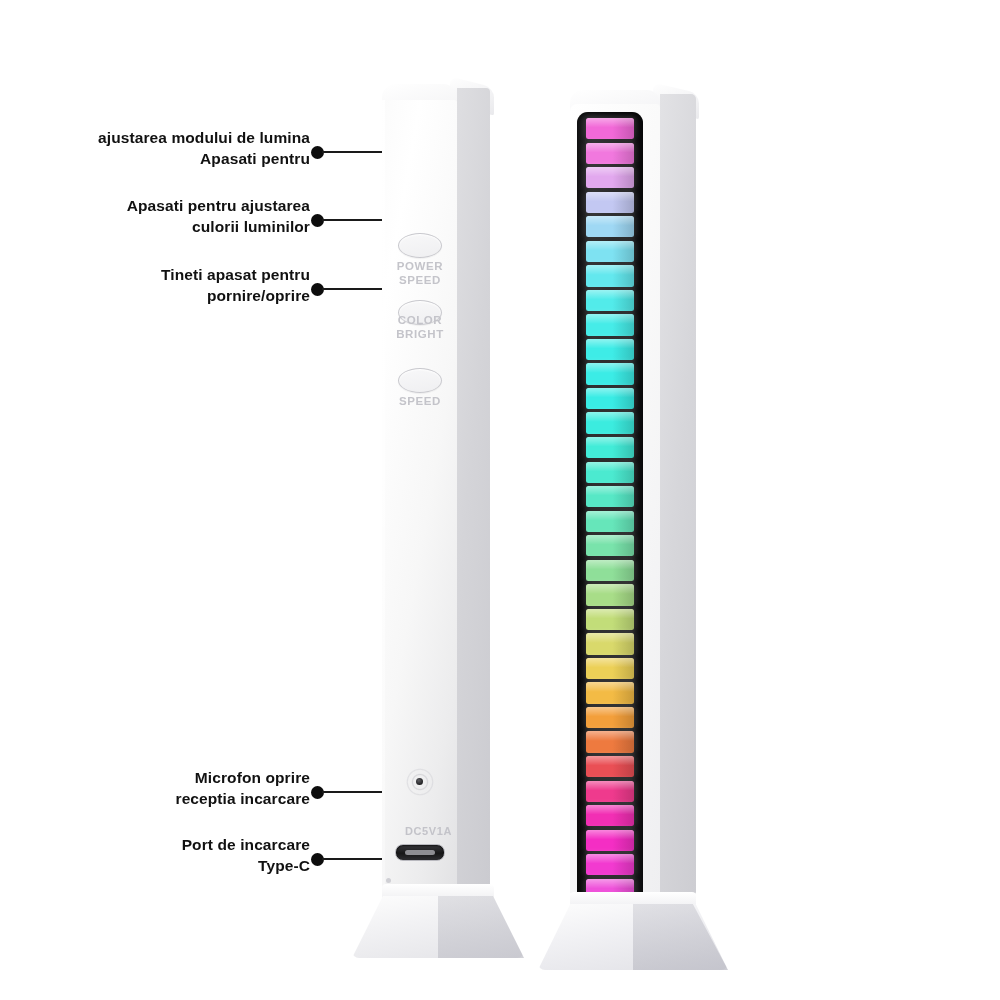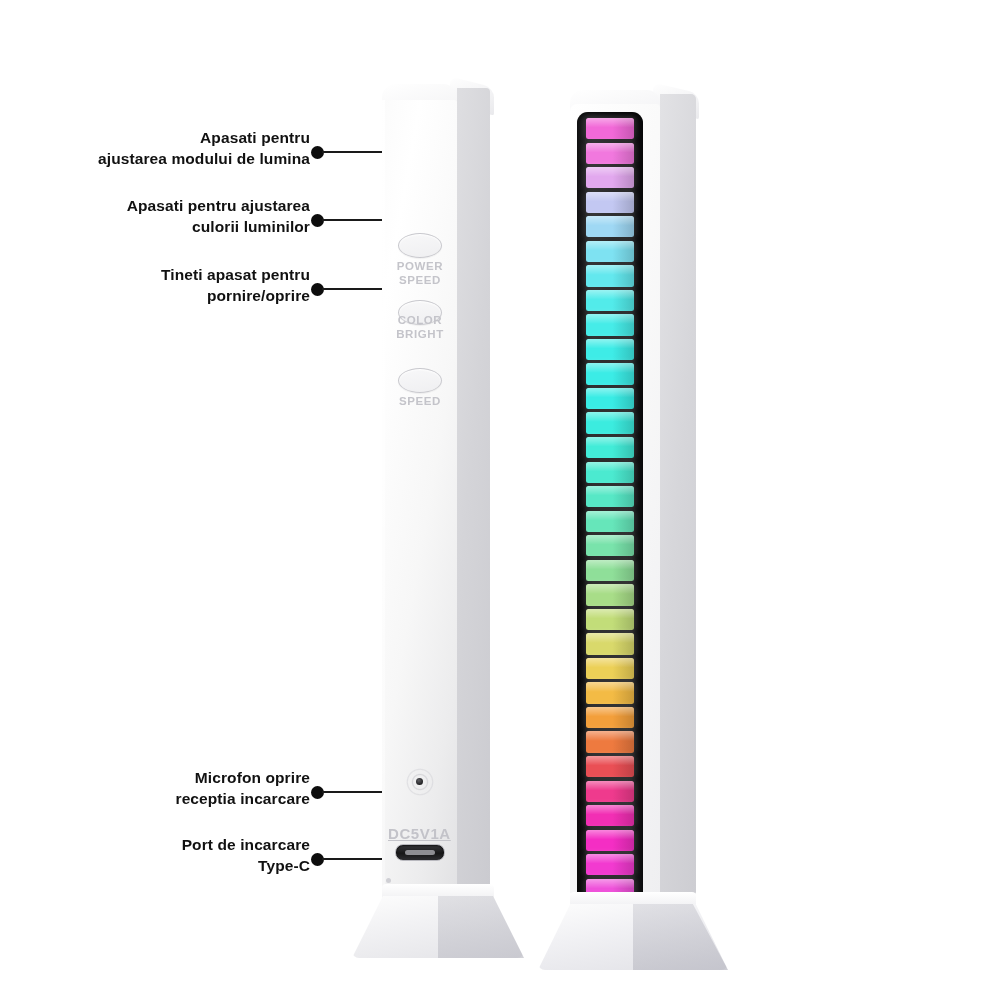--- a/index.html
+++ b/index.html
@@ -119,26 +119,25 @@
     position: absolute;
     left: 76px; top: 700px;
     width: 7px; height: 7px;
     border-radius: 50%;
     background: radial-gradient(circle at 40% 35%, #5e5e62, #1d1d1f 75%);
   }
   .dc-label {
     position: absolute;
     left: 48px; top: 747px;
     width: 64px;
-    text-align: left;
-    font-size: 15px;
+    text-align: right;
+    font-size: 11px;
     font-weight: bold;
     color: #c3c3c9;
     letter-spacing: 0.6px;
-    text-decoration: underline;
   }
   .usb-c {
     position: absolute;
     left: 55px; top: 766px;
     width: 48px; height: 15px;
     border-radius: 8px;
     background: linear-gradient(180deg, #3a3a3d 0%, #171718 55%, #2e2e31 100%);
     border: 1.4px solid #b9b9bf;
     box-shadow: inset 0 1px 2px rgba(0,0,0,.7);
   }
@@ -280,22 +279,22 @@
     background: linear-gradient(170deg, rgba(203,203,210,.5) 0%, rgba(186,186,195,.72) 100%);
     clip-path: polygon(0% 0%, 63% 0%, 100% 100%, 0% 100%);
   }
 </style>
 </head>
 <body>
 
 <div id="callouts">
 
   <div class="callout" style="right: 690px; top: 128px;">
+    <div>ajustarea modului de lumina</div>
     <div>Apasati pentru</div>
-    <div>ajustarea modului de lumina</div>
   </div>
   <div class="callout-dot" style="left: 311px; top: 146px;"></div>
   <div class="callout-line" style="left: 322px; top: 151px; width: 102px;"></div>
 
   <div class="callout" style="right: 690px; top: 196px;">
     <div>Apasati pentru ajustarea</div>
     <div>culorii luminilor</div>
   </div>
   <div class="callout-dot" style="left: 311px; top: 214px;"></div>
   <div class="callout-line" style="left: 322px; top: 219px; width: 102px;"></div>

